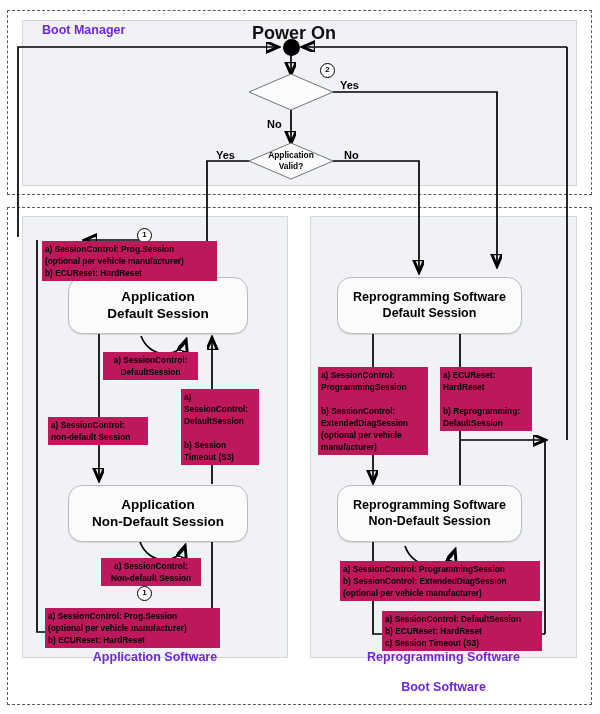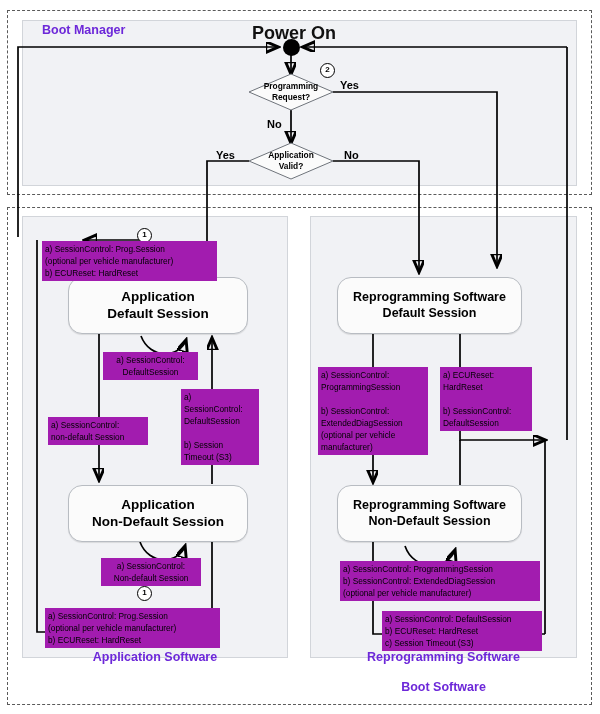--- a/index.html
+++ b/index.html
@@ -31,22 +31,22 @@
     position:absolute;background:#fbfbfb;border:1px solid #b8bcc2;
     border-radius:14px;box-sizing:border-box;
     display:flex;align-items:center;justify-content:center;text-align:center;
     font-weight:bold;line-height:1.25;
     box-shadow:0 1px 1px rgba(0,0,0,.10);
   }
   .state-box .ln{display:block;}
 
   
   .label{
-    position:absolute;background:#a21caf;color:#000;
-    font-size:8.3px;font-weight:normal;line-height:1.45;
+    position:absolute;background:#be185d;color:#000;
+    font-size:8.3px;font-weight:bold;line-height:1.45;
     padding:2px 3px;box-sizing:border-box;white-space:pre-line;
   }
   .label.c{text-align:center;}
 
   
   .marker{
     position:absolute;width:15px;height:15px;border-radius:50%;
     border:1.9px solid #000;background:#fff;
     font-size:8px;font-weight:bold;line-height:12px;text-align:center;
     color:#000;box-sizing:border-box;
@@ -154,22 +154,20 @@
     <polygon points="291,74 333,92 291,110 249,92"></polygon>
     <polygon points="291,143 333,161 291,179 249,161"></polygon>
   </svg>
 
   <div style="position:absolute;left:283px;top:39px;width:17px;height:17px;border-radius:50%;background:#000;"></div>
 
   <div class="top-caption" style="left:252px;top:23px;">Power On</div>
 
   <div class="panel-title" style="left:42px;top:23px;">Boot Manager</div>
 
-  <div class="diamond-text" style="left:251px;top:81px;width:80px;">Programming
-Request?</div>
   <div class="diamond-text" style="left:251px;top:150px;width:80px;">Application
 Valid?</div>
 
   <div class="edge-label" style="left:340px;top:79px;">Yes</div>
   <div class="edge-label" style="left:267px;top:118px;">No</div>
   <div class="edge-label" style="left:216px;top:149px;">Yes</div>
   <div class="edge-label" style="left:344px;top:149px;">No</div>
 
   <div class="marker" style="left:320px;top:63px;">2</div>
   <div class="marker" style="left:137px;top:228px;">1</div>
@@ -231,21 +229,21 @@
 ProgrammingSession
 
 b) SessionControl:
  ExtendedDiagSession
 (optional per vehicle
 manufacturer)</div>
 
   <div class="label" style="left:440px;top:367px;width:92px;">a) ECUReset:
 HardReset
 
-b) SessionControl:
+b) Reprogramming:
 DefaultSession</div>
 
   <div class="label" style="left:340px;top:561px;width:200px;">a) SessionControl: ProgrammingSession
 b) SessionControl: ExtendedDiagSession
 (optional per vehicle manufacturer)</div>
 
   <div class="label" style="left:382px;top:611px;width:160px;">a) SessionControl: DefaultSession
 b) ECUReset: HardReset
 c) Session Timeout (S3)</div>
 

